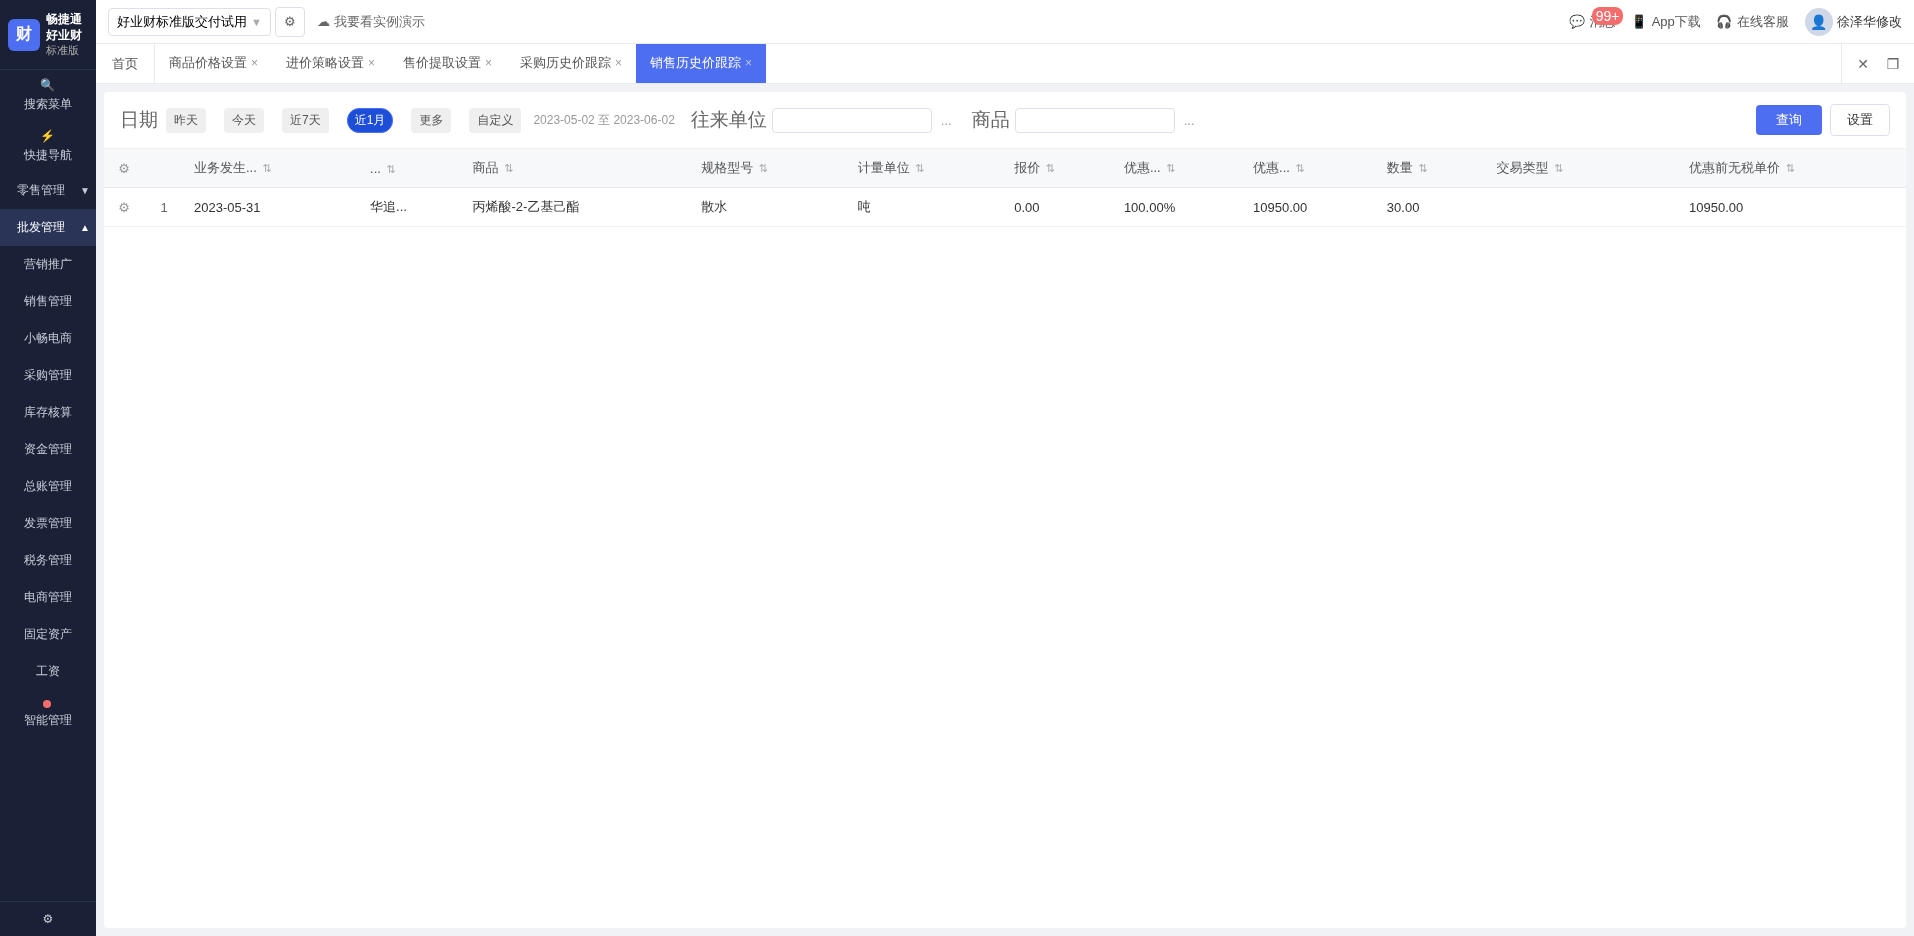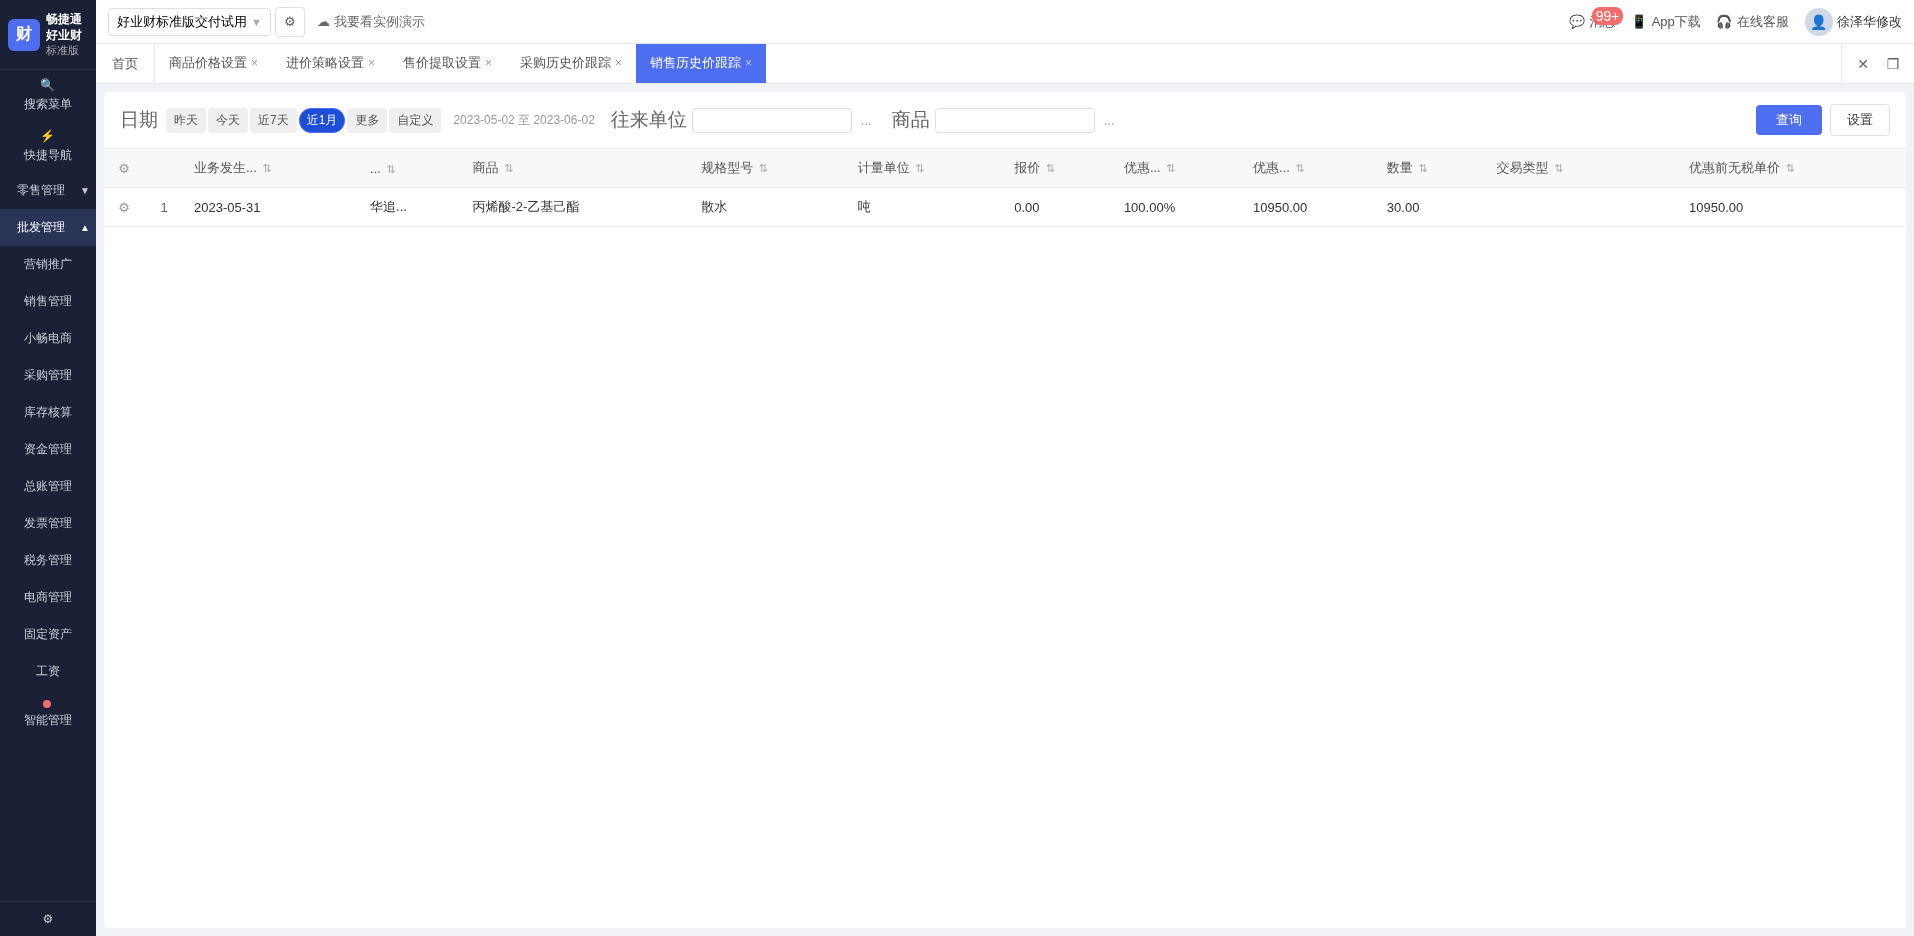--- a/index.html
+++ b/index.html
@@ -245,21 +245,21 @@
       padding: 12px 16px;
       gap: 16px;
       border-bottom: 1px solid #f0f0f0;
       flex-shrink: 0;
       flex-wrap: wrap;
     }
     .filter-group {
       display: flex; align-items: center; gap: 8px;
     }
     .filter-label { color: #666; font-size: 19px; }
-    .date-shortcuts { display: flex; align-items: center; gap: 2px; }
+    .date-shortcuts { display: flex; align-items: center; gap: 18px; }
     .date-shortcut-btn {
       padding: 3px 7px; font-size: 12px; cursor: pointer;
       border: 1px solid transparent; border-radius: 4px; color: #555;
     }
     .date-shortcut-btn.active {
       background: #1d4ed8; color: #fff; border-color: #4e6ef2; border-radius: 12px;
     }
     .date-range-text { font-size: 12px; color: #999; }
     .filter-input-group {
       display: flex; align-items: center; gap: 5px;

